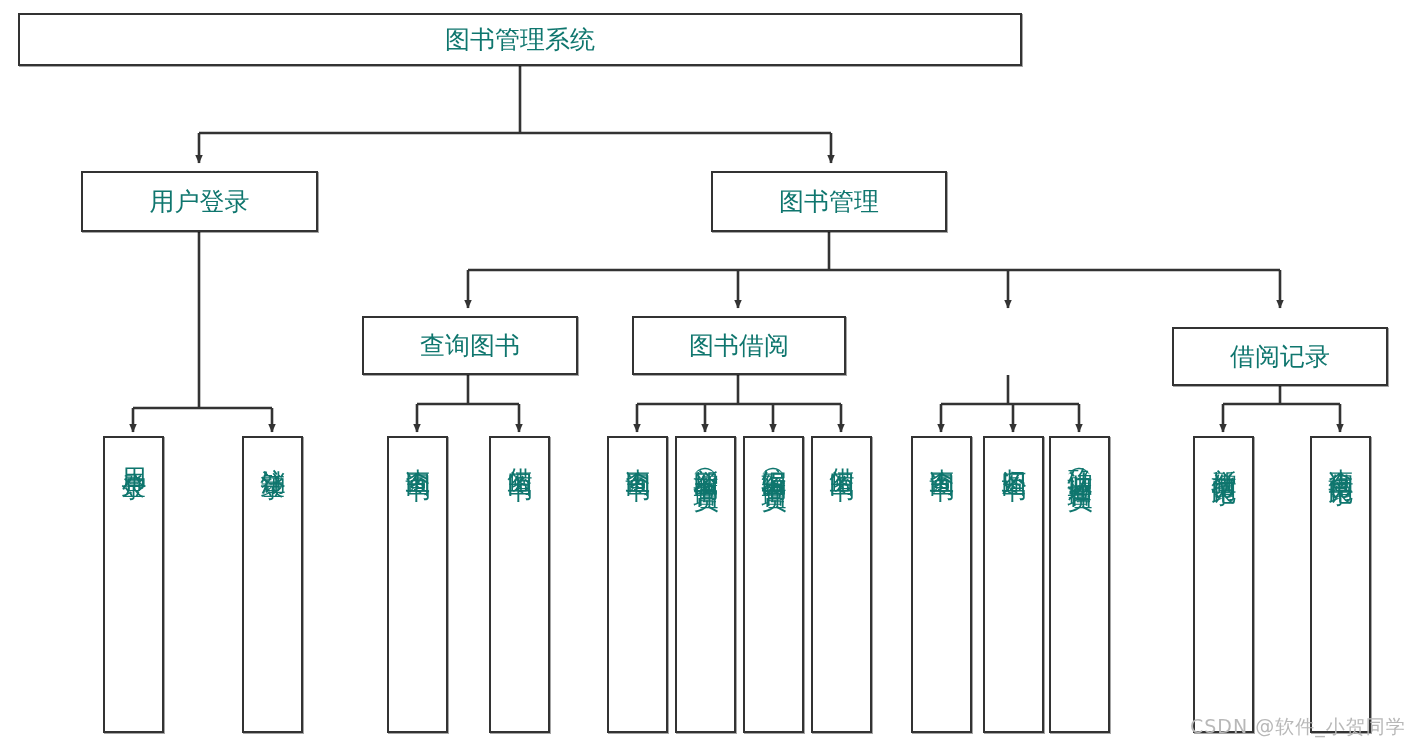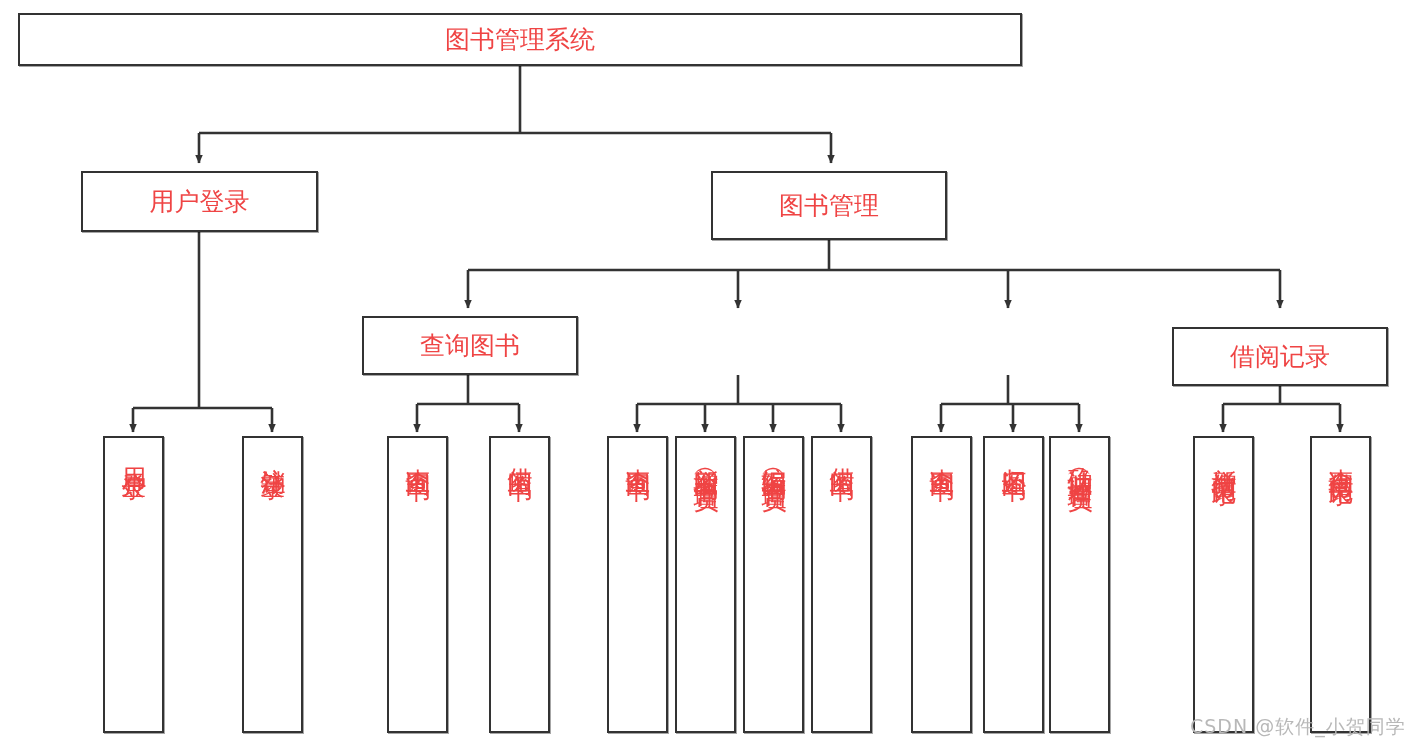--- a/index.html
+++ b/index.html
@@ -29,21 +29,21 @@
     position: absolute;
     box-sizing: border-box;
     border: 2px solid #333333;
     background: #ffffff;
     display: flex;
     align-items: center;
     justify-content: center;
     box-shadow: 1px 1px 0 rgba(0,0,0,0.35);
   }
   .node .label {
-    color: #ef4444;
+    color: #0f766e;
     text-align: center;
     line-height: 1.12;
     white-space: nowrap;
   }
   .node.horizontal .label {
     font-size: 25px;
   }
   .node.vertical {
     align-items: flex-start;
     justify-content: center;
@@ -118,26 +118,29 @@
     </g>
   </svg>
 
   <div class="node horizontal" style="left:18px; top:13px; width:1004px; height:53px;">
     <span class="label">图书管理系统</span>
   </div>
 
   <div class="node horizontal" style="left:81px; top:171px; width:237px; height:61px;">
     <span class="label">用户登录</span>
   </div>
-  <div class="node horizontal" style="left:711px; top:171px; width:236px; height:69px;">
+  <div class="node horizontal" style="left:711px; top:171px; width:236px; height:61px;">
     <span class="label">图书管理</span>
   </div>
 
   <div class="node horizontal" style="left:362px; top:316px; width:216px; height:59px;">
     <span class="label">查询图书</span>
+  </div>
+  <div class="node horizontal" style="left:632px; top:316px; width:214px; height:59px;">
+    <span class="label">图书借阅</span>
   </div>
   <div class="node horizontal" style="left:1172px; top:316px; width:216px; height:59px;margin-top:11px;">
     <span class="label">借阅记录</span>
   </div>
 
   <div class="node vertical" style="left:103px; top:436px; width:61px; height:297px;">
     <span class="label">用户登录</span>
   </div>
   <div class="node vertical" style="left:242px; top:436px; width:61px; height:297px;">
     <span class="label">注销登录</span>

